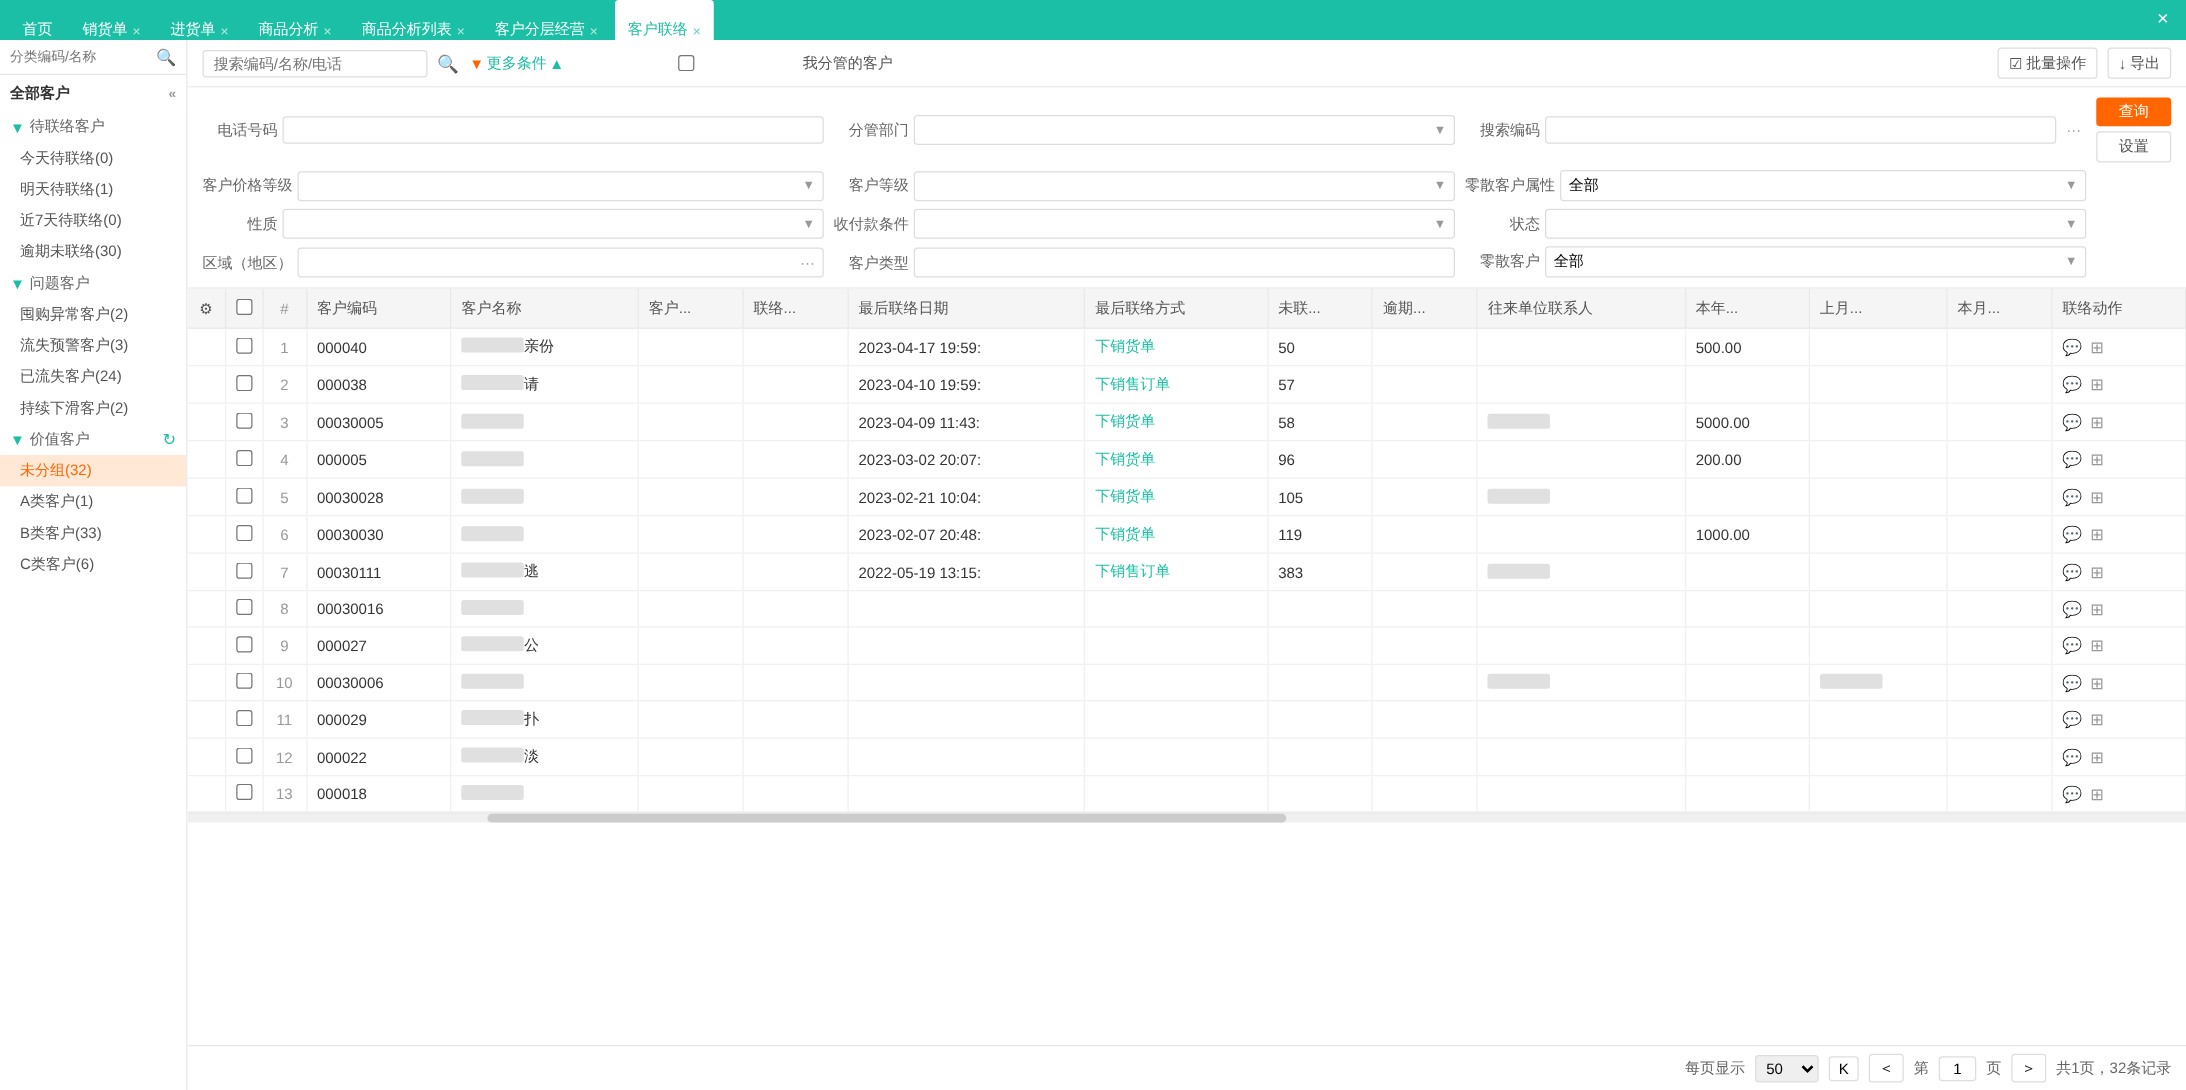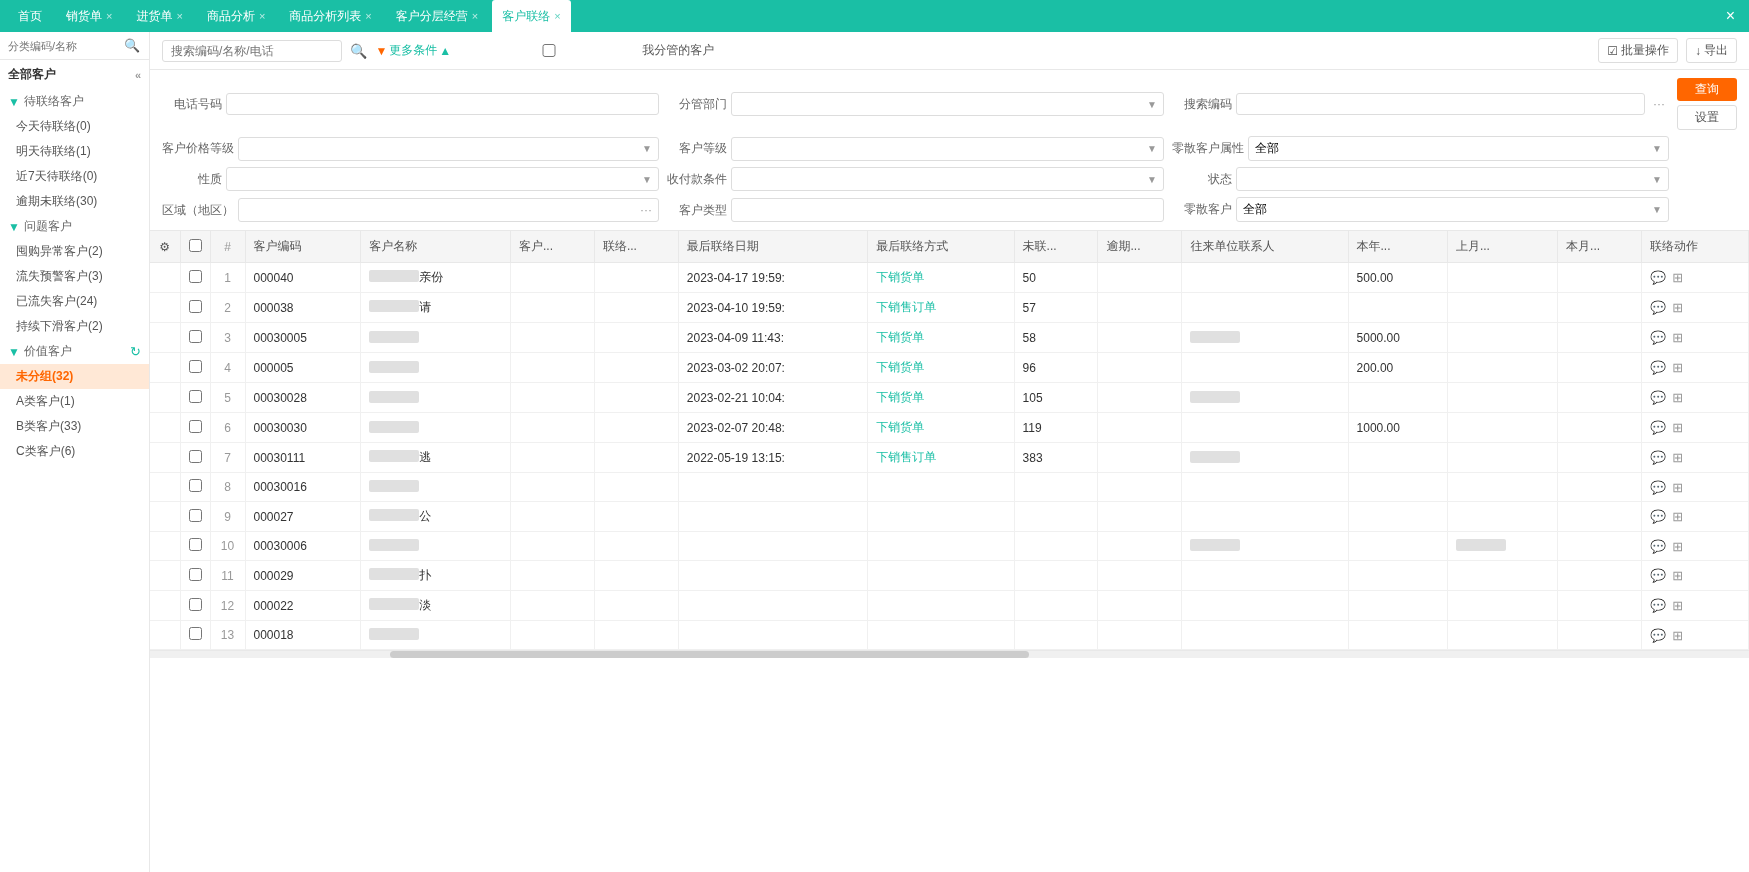--- a/index.html
+++ b/index.html
@@ -9,21 +9,21 @@
     .top-nav {
       display: flex;
       align-items: center;
       background: #1abfa5;
       height: 32px;
       padding: 0 8px;
       gap: 4px;
     }
     .top-nav .nav-tab {
       display: flex;
-      align-items: center;
+      align-items: flex-end;
       padding: 0 10px;
       height: 100%;
       color: #fff;
       cursor: pointer;
       font-size: 12px;
       white-space: nowrap;
       gap: 4px;
     }
     .top-nav .nav-tab.active {
       background: #fff;
@@ -97,21 +97,21 @@
     }
     .sidebar-group-label .arrow { margin-right: 4px; color: #1abfa5; }
 
     .sidebar-item {
       padding: 4px 16px;
       color: #555;
       cursor: pointer;
       font-size: 11px;
       white-space: nowrap;
     }
-    .sidebar-item.active { background: #ffe8d6; color: #ff6600; font-weight: bold; }
+    .sidebar-item.active { background: #ffe8d6; color: #ff6600; }
 
     
     .content-area {
       flex: 1;
       display: flex;
       flex-direction: column;
       overflow: hidden;
     }
 
     
@@ -865,15 +865,29 @@
       </div>
     </td>
             </tr>
           </tbody>
       </table>
       <div class="h-scrollbar">
         <div class="h-scrollbar-thumb"></div>
       </div>
     </div>
 
+    <div class="table-footer">
+      <span>每页显示</span>
+      <select class="page-size-select">
+        <option>50</option>
+        <option>100</option>
+      </select>
+      <button class="page-btn">K</button>
+      <button class="page-btn">＜</button>
+      <span>第</span>
+      <input class="page-input" type="text" value="1" style="">
+      <span>页</span>
+      <button class="page-btn">＞</button>
+      <span>共1页，32条记录</span>
+    </div>
 
   </div>
 </div>
 
 </body></html>

